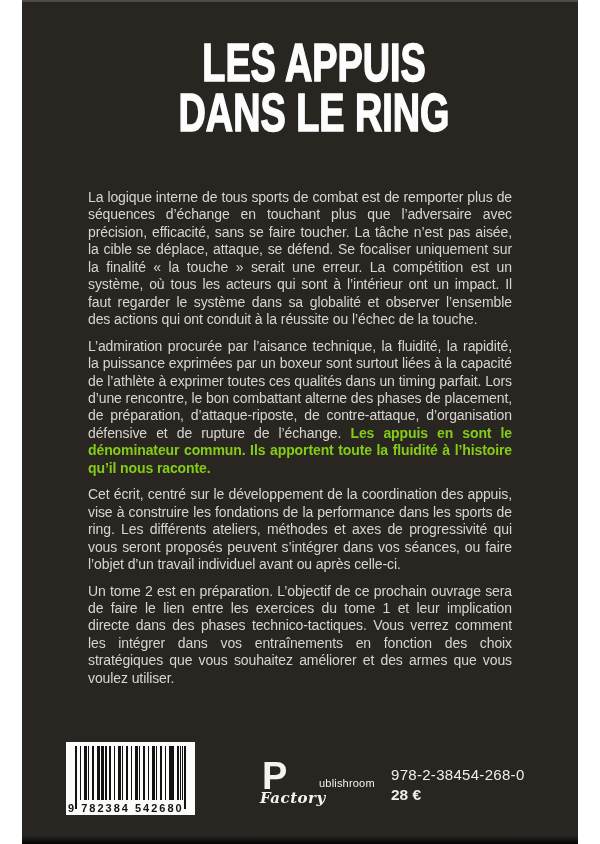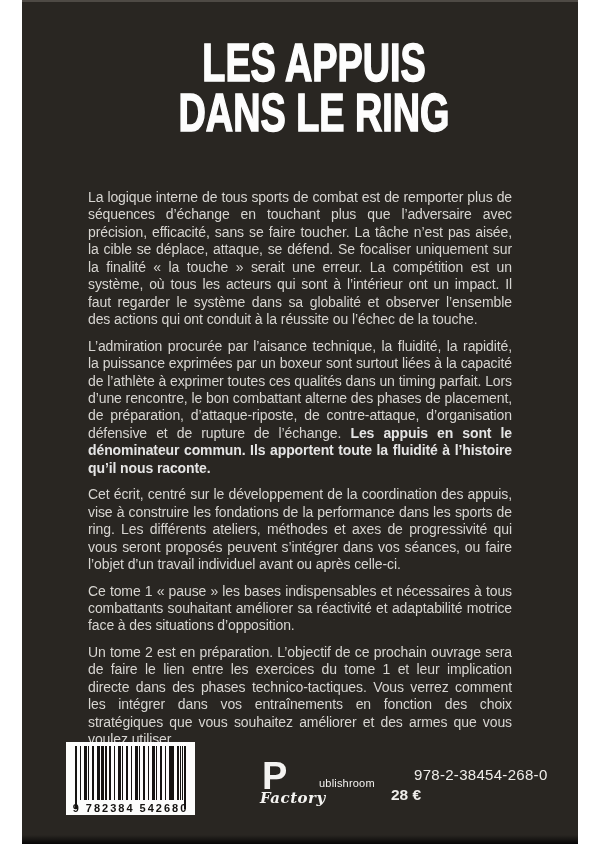--- a/index.html
+++ b/index.html
@@ -19,74 +19,73 @@
   .title { position:absolute; top:37px; left:0; width:100%; text-align:center;
            color:#fdfdfd;padding-left:28px; }
   .title-line { display:block; font-size:54px; line-height:50px; font-weight:800;
            letter-spacing:0; transform:scaleX(0.70); transform-origin:50% 50%;
            -webkit-text-stroke:1.6px #fdfdfd; white-space:nowrap; }
 
   
   .body { position:absolute; left:66px; top:181px; width:424px; }
   .body p { text-align:justify; font-size:14px; line-height:17.45px;
             letter-spacing:-0.1px; color:#d7d5d1; margin:8px 0 9px 0; }
-  .body p .b { font-weight:700; color:#e5e5e5; }
+  .body p .b { font-weight:700; color:#84cc16; }
 
   
   .barcode { position:absolute; left:44px; top:742px; width:129px; height:73px;
              background:#fcfcfb; }
   .bars { position:absolute; left:9px; right:9px; top:4px; bottom:15px;
           background-color:#fcfcfb;
           background-image:
             repeating-linear-gradient(90deg, #141210 0 2px, rgba(0,0,0,0) 2px 5px,
               #141210 5px 6px, rgba(0,0,0,0) 6px 9px, #141210 9px 12px,
               rgba(0,0,0,0) 12px 13px, #141210 13px 14px, rgba(0,0,0,0) 14px 17px),
             repeating-linear-gradient(90deg, rgba(0,0,0,0) 0 23px, #141210 23px 25px,
               rgba(0,0,0,0) 25px 31px, #141210 31px 32px, rgba(0,0,0,0) 32px 37px); }
   .bars::before, .bars::after { content:""; position:absolute; top:0; bottom:-9px;
           width:2px; background:#141210; }
   .bars::before { left:0; }
   .bars::after { right:0; }
   .barcode-digits { position:absolute; left:2px; right:2px; bottom:1px;
-          text-align:center; font-size:11px; font-weight:700; color:#141210;
+          text-align:left; font-size:11px; font-weight:700; color:#141210;
           letter-spacing:2px; font-family:"Liberation Sans", sans-serif;
           white-space:nowrap; }
 
   
   .logo { position:absolute; left:238px; top:760px; width:115px; height:52px;
           color:#f4f3f1; }
   .logo-p { position:absolute; left:2px; top:-3px; font-size:38px; line-height:38px;
           font-weight:700; }
   .logo-rest { position:absolute; left:23px; top:17px; font-size:11px;
           letter-spacing:0.2px;padding-left:36px; }
   .logo-factory { position:absolute; left:0px; top:29px; font-size:15px;
           font-family:"DejaVu Serif", serif; font-style:italic; font-weight:700;
           letter-spacing:0.5px; }
 
   
   .pub-info { position:absolute; left:369px; top:766px; color:#efedea; }
-  .isbn { font-size:15px; letter-spacing:0.3px;margin-left:23px; }
+  .isbn { font-size:15px; letter-spacing:0.3px; }
   .price { font-size:15.5px; font-weight:700; margin-top:3px; }
 </style>
 </head>
 <body>
 
 <div class="canvas">
   <div class="page">
 
     <div class="title">
       <span class="title-line">LES APPUIS</span>
       <span class="title-line">DANS LE RING</span>
     </div>
 
     <div class="body">
       <p><span>La logique interne de tous sports de combat est de remporter plus de séquences d’échange en touchant plus que l’adversaire avec précision, efficacité, sans se faire toucher. La tâche n’est pas aisée, la cible se déplace, attaque, se défend. Se focaliser uniquement sur la finalité « la touche » serait une erreur. La compétition est un système, où tous les acteurs qui sont à l’intérieur ont un impact. Il faut regarder le système dans sa globalité et observer l’ensemble des actions qui ont conduit à la réussite ou l’échec de la touche.</span></p>
       <p><span>L’admiration procurée par l’aisance technique, la fluidité, la rapidité, la puissance exprimées par un boxeur sont surtout liées à la capacité de l’athlète à exprimer toutes ces qualités dans un timing parfait. Lors d’une rencontre, le bon combattant alterne des phases de placement, de préparation, d’attaque-riposte, de contre-attaque, d’organisation défensive et de rupture de l’échange. </span><span class="b">Les appuis en sont le dénominateur commun. Ils apportent toute la fluidité à l’histoire qu’il nous raconte.</span></p>
       <p><span>Cet écrit, centré sur le développement de la coordination des appuis, vise à construire les fondations de la performance dans les sports de ring. Les différents ateliers, méthodes et axes de progressivité qui vous seront proposés peuvent s’intégrer dans vos séances, ou faire l’objet d’un travail individuel avant ou après celle-ci.</span></p>
-      <p><span>Ce tome 1 « pause » les bases indispensables et nécessaires à tous combattants souhaitant améliorer sa réactivité et adaptabilité motrice face à des situations d’opposition.</span></p>
       <p><span>Un tome 2 est en préparation. L’objectif de ce prochain ouvrage sera de faire le lien entre les exercices du tome 1 et leur implication directe dans des phases technico-tactiques. Vous verrez comment les intégrer dans vos entraînements en fonction des choix stratégiques que vous souhaitez améliorer et des armes que vous voulez utiliser.</span></p>
     </div>
 
     <div class="barcode">
       <div class="bars"></div>
       <div class="barcode-digits">9 782384 542680</div>
     </div>
 
     <div class="logo">
       <span class="logo-p">P</span>

